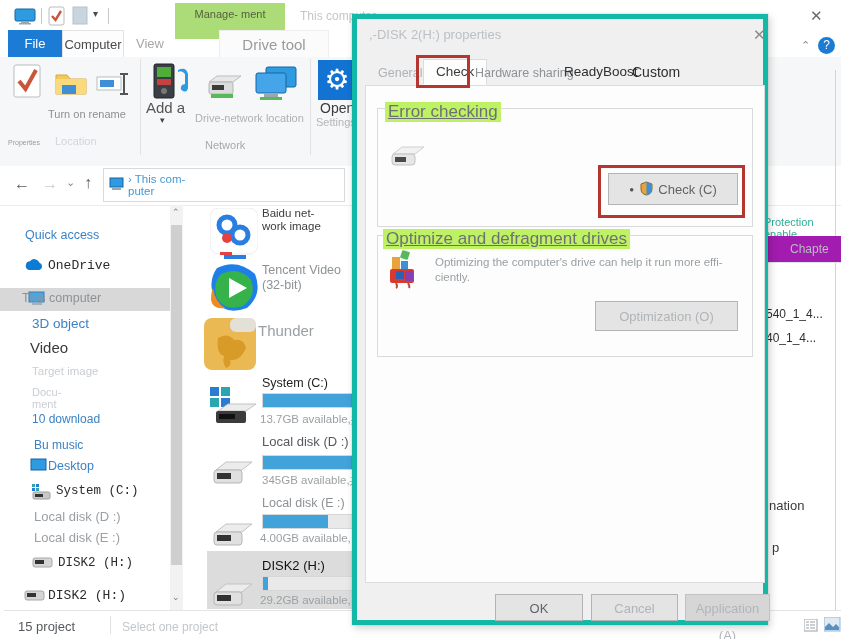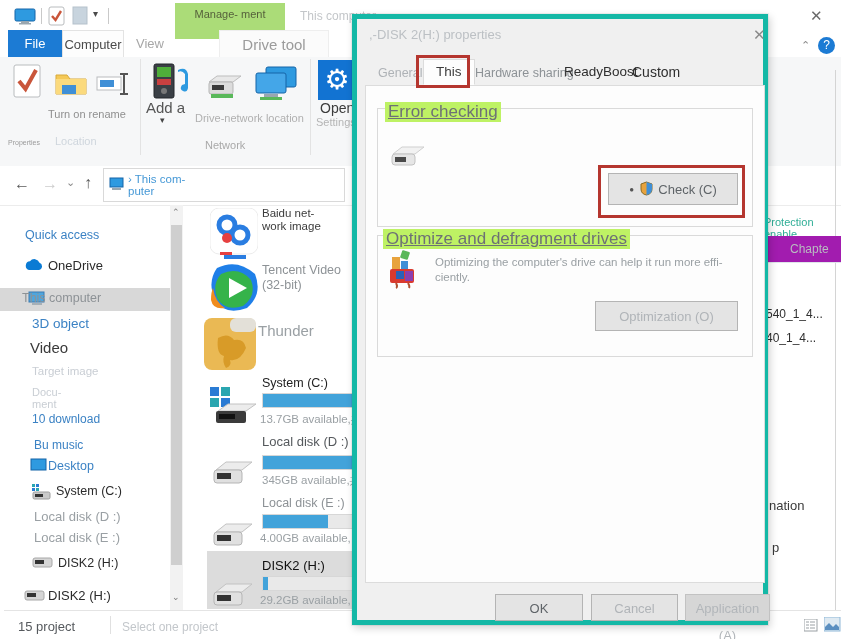--- a/index.html
+++ b/index.html
@@ -23,21 +23,21 @@
   .rb-label{color:#8f8f8f;font-size:11px;}
   .rb-group{color:#a9a9a9;font-size:11px;}
   .rb-faint{color:#cfd6dd;font-size:11px;}
   .rb-sep{width:1px;background:#e3e3e3;top:2px;height:96px;}
   .navbar{left:0;top:166px;width:841px;height:39px;background:#fff;border-bottom:1px solid #ececec;}
   .nav-glyph{font-size:16px;color:#5a5a5a;}
   .addrbox{left:103px;top:2px;width:242px;height:34px;border:1px solid #d9d9d9;background:#fff;box-sizing:border-box;}
   .addr-text{color:#4598d6;font-size:11.5px;line-height:12px;}
   
   .side-link{color:#3b82c4;}
-  .side-dark{color:#2b2b2b;}
+  .side-dark{color:#2b2b2b;font-family:Liberation Mono, monospace;}
   .side-grey{color:#9aa0a4;}
   .side-faint{color:#c9ced4;}
   .side-sel{left:0;top:288px;width:170px;height:23px;background:#d8d8d8;}
   .sb-track{left:170px;top:205px;width:13px;height:405px;background:#f2f2f2;}
   .sb-thumb{left:171px;top:225px;width:11px;height:340px;background:#cfcfcf;}
   .sb-arrow{color:#7a7a7a;font-size:9px;}
   
   .app-name{color:#3c3c3c;font-size:11.5px;line-height:13px;}
   .app-sub{color:#9aa0a4;font-size:11.5px;line-height:13px;}
   .drv-name{font-size:12.5px;}
@@ -380,21 +380,21 @@
   <span class="abs" style="left:769px;top:498px;font-size:13px;color:#3a3a3a">nation</span>
   <span class="abs" style="left:772px;top:540px;font-size:13px;color:#3a3a3a">p</span>
 
   <div class="abs dialog">
     <span class="abs dlg-title" style="left:12px;top:8px">,-DISK 2(H:) properties</span>
     <span class="abs dlg-close" style="left:396px;top:7px">✕</span>
 
     <div class="abs dlg-panel"></div>
 
     <span class="abs dlg-tab" style="left:15px;top:42px;padding:0 6px">General</span>
-    <span class="abs dlg-tab dlg-tab-active" style="left:66px;top:40px;padding:0 12px;font-size:13.5px">This</span>
+    <span class="abs dlg-tab dlg-tab-active" style="left:66px;top:40px;padding:0 12px;font-size:13.5px">Check</span>
     <span class="abs redbox" style="left:59px;top:36px;width:54px;height:33px"></span>
     <span class="abs dlg-tab" style="left:112px;top:42px;padding:0 6px;color:#8d9296">Hardware sharing</span>
     <span class="abs dlg-tab dlg-tab-dark" style="left:203px;top:41px;padding:0 4px">ReadyBoost</span>
     <span class="abs dlg-tab dlg-tab-dark" style="left:271px;top:41px;padding:0 4px;font-size:14px">Custom</span>
 
     <div class="abs groupbox" style="left:20px;top:89px;width:376px;height:119px"></div>
     <span class="abs grp-label" style="left:28px;top:83px">Error checking</span>
     <span class="abs icon" style="left:32px;top:125px">
       <svg width="38" height="24">
           <path d="M4 10 l9 -7 h22 l-9 7z" fill="#f2f2f2" stroke="#cfcfcf"></path>

